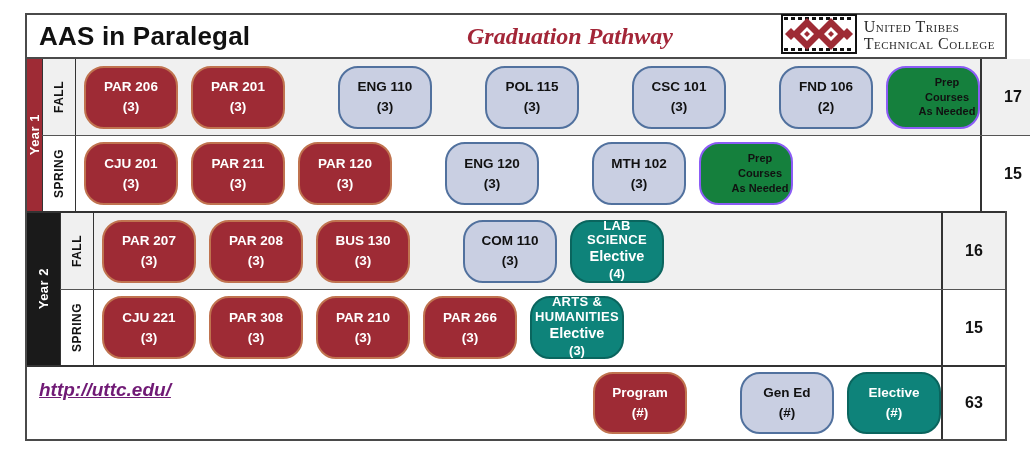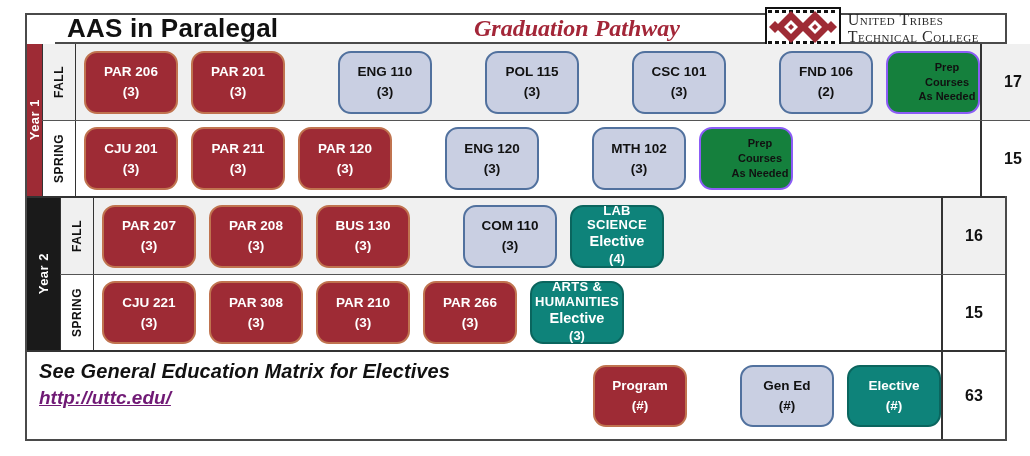--- a/index.html
+++ b/index.html
@@ -2,41 +2,41 @@
 <html><head>
 <meta charset="utf-8">
 <style>
   * { margin:0; padding:0; box-sizing:border-box; }
   html,body { width:1030px; height:456px; background:#ffffff; font-family:"Liberation Sans", sans-serif; }
   .frame {
     position:absolute; left:25px; top:13px; width:982px; height:428px;
     border:2px solid #4a4a4a; background:#fff; display:flex; flex-direction:column;
   }
   
-  .header { height:29px; display:flex; align-items:center; border-bottom:2px solid #4a4a4a; background:#fff;margin-left:28px; }
+  .header { height:44px; display:flex; align-items:center; border-bottom:2px solid #4a4a4a; background:#fff; }
   .header-title { flex:1 1 0; font-size:26px; font-weight:bold; color:#111; padding-left:12px; letter-spacing:0.2px; }
   .header-subtitle { flex:1 1 0; text-align:center; font-family:"Liberation Serif", serif; font-style:italic; font-size:24px; color:#a32638; font-weight:bold; }
-  .header-logo { width:258px; display:flex; align-items:center; gap:7px; padding-right:26px; justify-content:flex-end; }
+  .header-logo { width:258px; display:flex; align-items:center; gap:7px; padding-right:10px; justify-content:flex-end; }
   .logo-text { font-family:"Liberation Serif", serif; font-variant:small-caps; font-size:16px; line-height:1.05; color:#2b2b2b; letter-spacing:0.5px; white-space:nowrap; }
   
   .schedule { display:flex; flex-direction:column; }
   .year-group { display:flex; border-bottom:2px solid #333; }
   .year-band { width:33px; display:flex; align-items:center; justify-content:center; }
   .year-band span { writing-mode:vertical-rl; transform:rotate(180deg); color:#fff; font-weight:bold; font-size:13px; letter-spacing:0.5px; }
   .year-rows { flex:1; display:flex; flex-direction:column; }
   .srow { height:76px; display:flex; background:#fff; }
   .srow.shaded { background:#f0f0f0; }
   .srow + .srow { border-top:1px solid #555; }
   .sem-cell { width:34px; border-left:1px solid #333; border-right:1px solid #333; display:flex; align-items:center; justify-content:center; }
   .sem-cell span { writing-mode:vertical-rl; transform:rotate(180deg); color:#111; font-weight:bold; font-size:12px; letter-spacing:0.5px; }
   .course-area { flex:1; display:flex; align-items:center; gap:13px; padding-left:8px; overflow:hidden; }
   .credits-cell { width:64px; border-left:2px solid #333; display:flex; align-items:center; justify-content:center; font-weight:bold; font-size:16px; color:#111; }
   
   .course-box {
-    width:94px; height:63px; border-radius:13px; flex:0 0 auto;
+    width:94px; height:63px; border-radius:20px; flex:0 0 auto;
     display:flex; flex-direction:column; align-items:center; justify-content:center;
     text-align:center; font-weight:bold; line-height:1.45;
   }
   .box-program { background:#9e2b35; border:2px solid #c0734f; color:#fff; font-size:13.5px; }
   .box-gened   { background:#c9cfe2; border:2px solid #51719e; color:#111; font-size:13.5px;margin-left:40px; }
   .box-elective{ background:#0e837a; border:2px solid #0a655e; color:#fff; font-size:13.5px; }
   .box-prep    { background:#15803d; border:2px solid #8b5cf6; color:#111; font-size:11px; line-height:1.35;padding-left:28px; }
   .box-elective .cat { font-size:13px; letter-spacing:0.3px; line-height:1.1; margin-bottom:1px; }
   .box-elective .ttl { font-size:14.5px; line-height:1.15; }
   .box-elective .crd { font-size:13px; line-height:1.4; }
@@ -225,21 +225,20 @@
     <div class="credits-cell">
       <span>15</span>
     </div>
   </div>
         </div>
   </div>
     </div>
 
   <div class="footer">
     <div class="footer-text">
-      <div class="footer-note">See General Education Matrix for Electives</div>
       <a class="footer-link" href="#">http://uttc.edu/</a>
     </div>
     <div class="legend-area">
         <div class="course-box box-program">
     <span>Program</span>
     <span>(#)</span>
   </div>
         <div class="course-box box-gened">
     <span>Gen Ed</span>
     <span>(#)</span>

